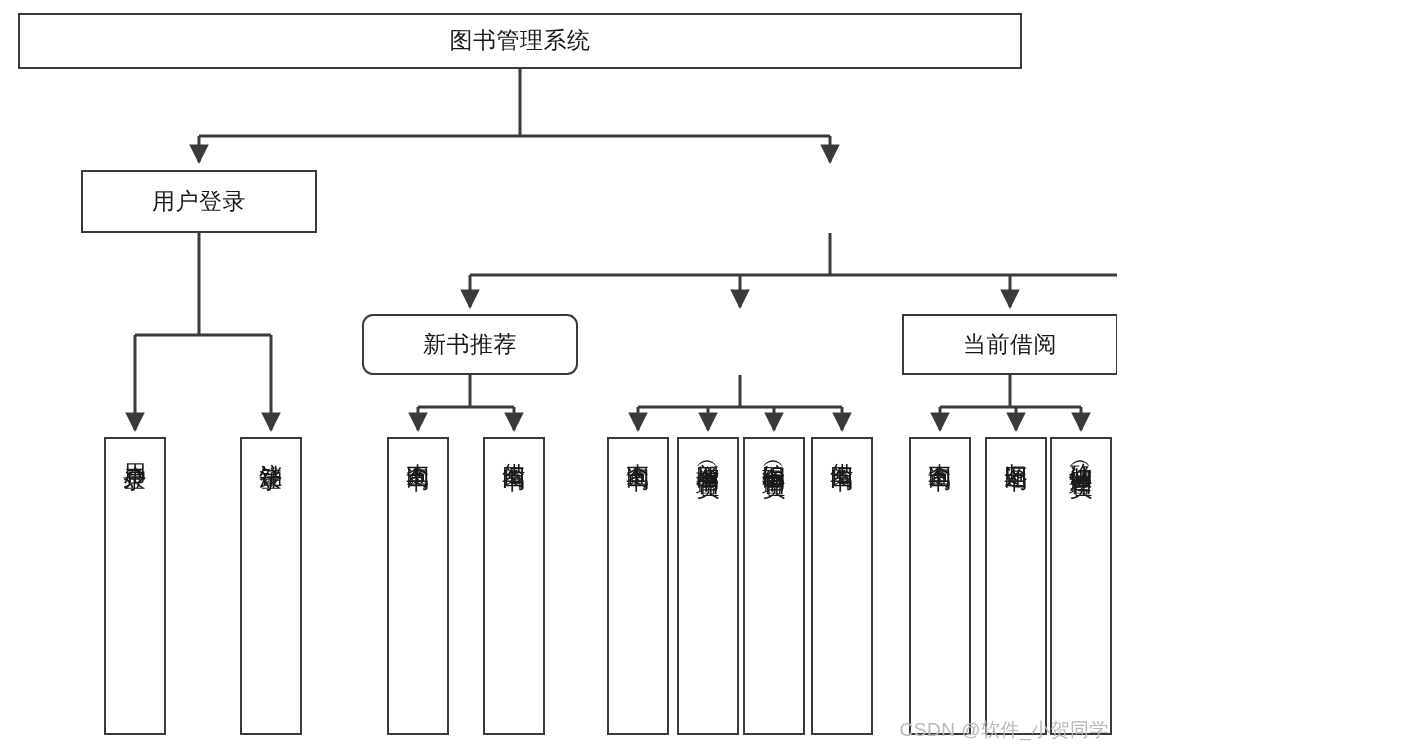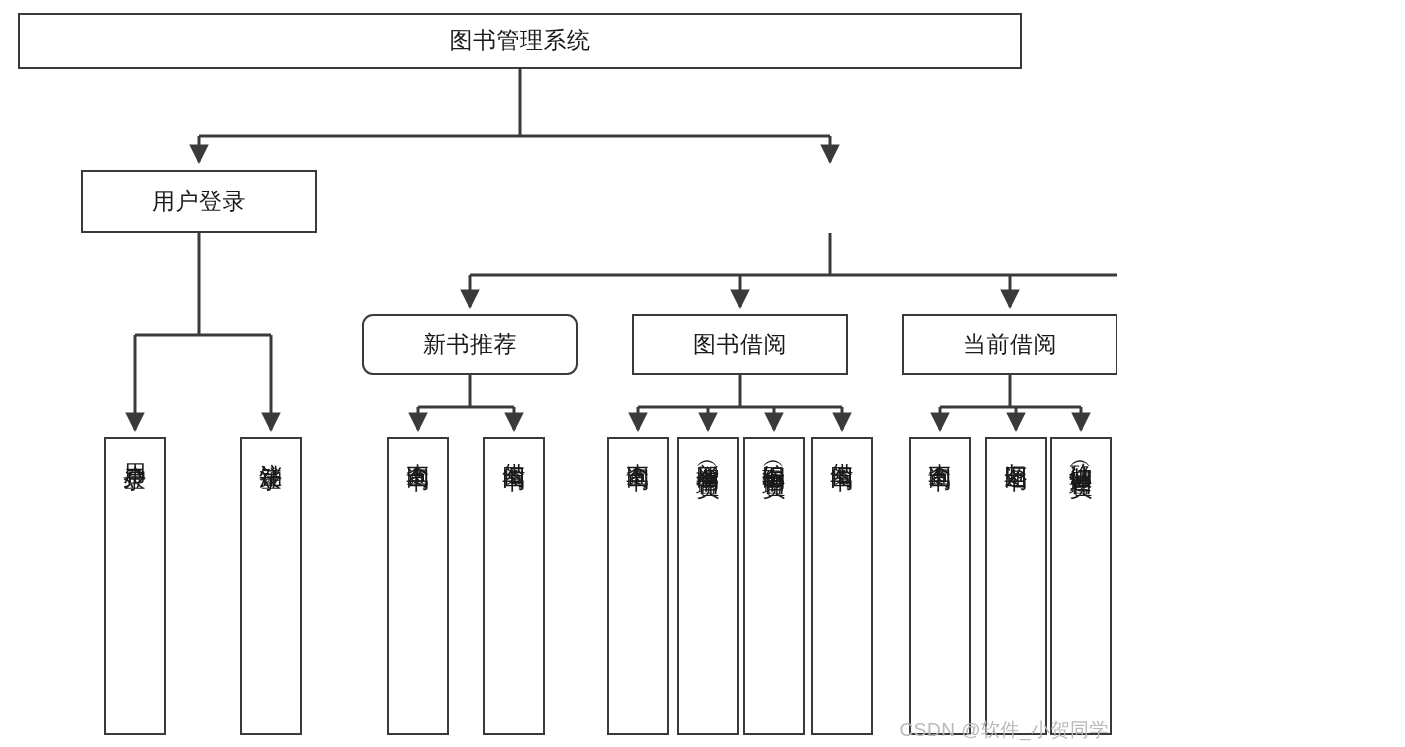--- a/index.html
+++ b/index.html
@@ -129,23 +129,20 @@
     <span class="node-label">图书管理系统</span>
   </div>
 
   <div class="node h-node" style="left:81px; top:170px; width:236px; height:63px;">
     <span class="node-label">用户登录</span>
   </div>
 
   <div class="node h-node" style="left:362px; top:314px; width:216px; height:61px;border-radius:11px;">
     <span class="node-label">新书推荐</span>
   </div>
-  <div class="node h-node" style="left:632px; top:314px; width:216px; height:61px;">
-    <span class="node-label">图书借阅</span>
-  </div>
   <div class="node h-node" style="left:902px; top:314px; width:216px; height:61px;">
     <span class="node-label">当前借阅</span>
   </div>
 
   <div class="node v-node" style="left:104px; top:437px; width:62px; height:298px;">
     <span class="node-label">用户登录</span>
   </div>
   <div class="node v-node" style="left:240px; top:437px; width:62px; height:298px;">
     <span class="node-label">注销登录</span>
   </div>

